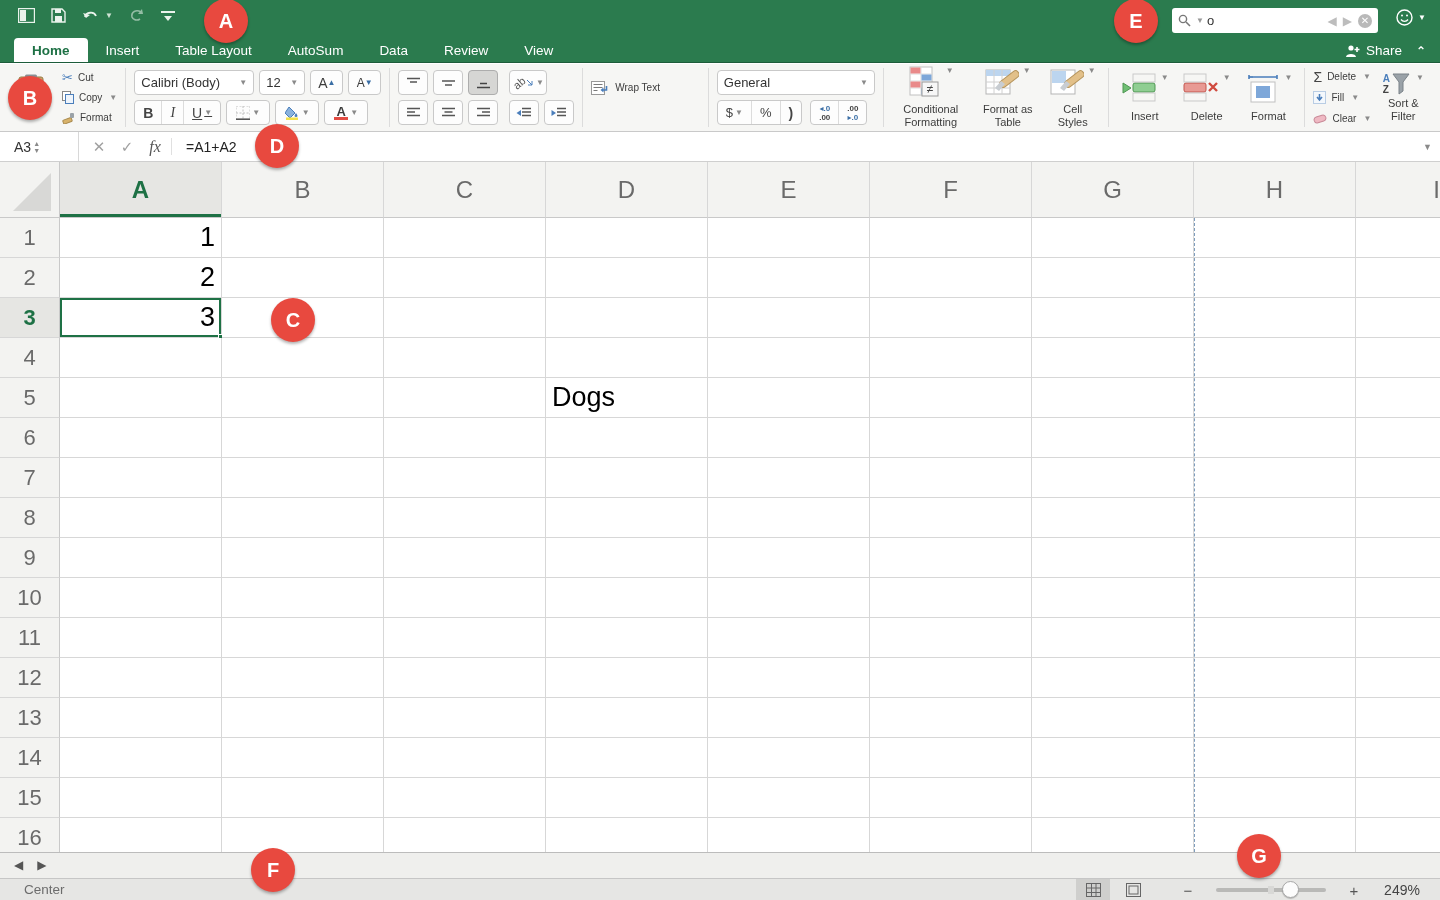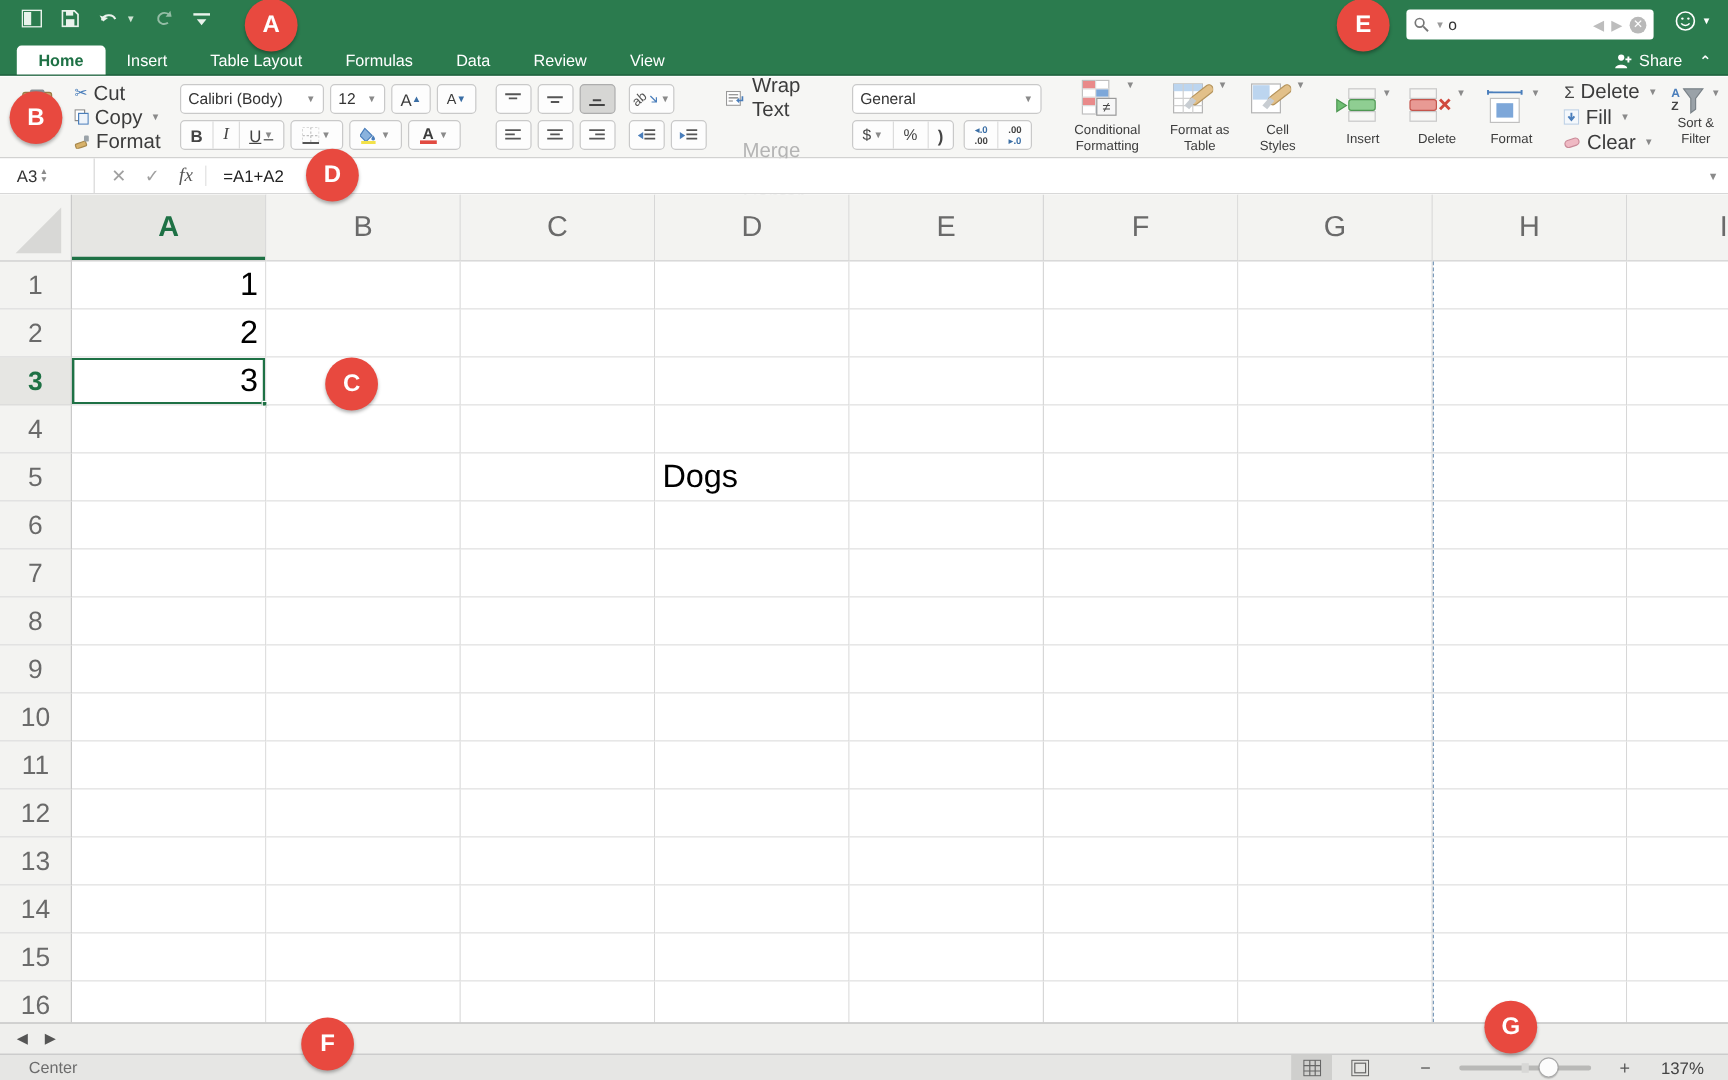--- a/index.html
+++ b/index.html
@@ -27,21 +27,21 @@
   .share-btn { display:flex; align-items:center; gap:5px; font-size:13.5px; color:#fff; }
   .collapse-chev { color:#fff; font-size:12px; font-weight:bold; }
 
   
   .ribbon { position:absolute; top:64px; left:0; width:1440px; height:68px; background:#f6f6f4; border-bottom:1px solid #c9c9c9; display:flex; align-items:stretch; }
   .rgroup { display:flex; flex-direction:column; justify-content:center; padding:4px 8px; }
   .rdiv { width:1px; background:#dcdcdc; margin:4px 0; }
   .rbtn { background:#fdfdfd; border:1px solid #c9c9c9; border-radius:4px; display:flex; align-items:center; justify-content:center; color:#3c3c3c; }
   .rbtn.seldark { background:#d6d6d4; border-color:#adadad; }
   .minicar { font-size:8px; color:#8a8a8a; margin-left:2px; }
-  .rlabel { font-size:17px; color:#3c3c3c; }
+  .rlabel { font-size:10px; color:#3c3c3c; }
   .rlabel.dis { color:#b4b4b4; }
   .two-line { font-size:11px; line-height:13px; text-align:center; color:#3c3c3c; }
 
   .clip-group { flex-direction:row; align-items:center; gap:8px; }
   .paste-btn { width:46px; height:56px; flex-direction:column; gap:2px; background:transparent; border:none; }
   .small-cmds { display:flex; flex-direction:column; gap:3px; }
   .small-cmd { display:flex; align-items:center; gap:5px; height:17px; }
 
   .font-group .row1 { display:flex; gap:5px; margin-bottom:5px; }
   .font-group .row2 { display:flex; gap:5px; align-items:center; }
@@ -186,21 +186,21 @@
       </svg>
     <span class="minicar" style="color:#fff">▼</span>
   </div>
 </div>
 
 <div class="tabstrip">
   <div class="tabs">
     <div class="rtab active">Home</div>
     <div class="rtab">Insert</div>
     <div class="rtab">Table Layout</div>
-    <div class="rtab">Formulas</div>
+    <div class="rtab">AutoSum</div>
     <div class="rtab">Data</div>
     <div class="rtab">Review</div>
     <div class="rtab">View</div>
   </div>
   <div class="share-area">
     <span class="share-btn">
       <svg width="16" height="13" viewBox="0 0 16 13">
           <circle cx="6" cy="4" r="2.6" fill="#fff"></circle>
           <path d="M1 13 c0-4 10-4 10 0 z" fill="#fff"></path>
           <path d="M12 3 v5 M9.5 5.5 h5" stroke="#fff" stroke-width="1.6"></path>
@@ -794,21 +794,21 @@
         </svg>
     </div>
     <div class="zoomctrl">
       <span class="zminus">−</span>
       <div class="ztrack">
         <div class="ztick"></div>
         <div class="zhandle"></div>
       </div>
       <span class="zplus">+</span>
     </div>
-    <span class="zoomval">137%</span>
+    <span class="zoomval">249%</span>
   </div>
 </div>
 
 <div class="marker" style="left:204px;top:-1px">A</div>
 <div class="marker" style="left:8px;top:76px">B</div>
 <div class="marker" style="left:271px;top:298px">C</div>
 <div class="marker" style="left:255px;top:124px">D</div>
 <div class="marker" style="left:1114px;top:-1px">E</div>
 <div class="marker" style="left:251px;top:848px">F</div>
 <div class="marker" style="left:1237px;top:834px">G</div>

